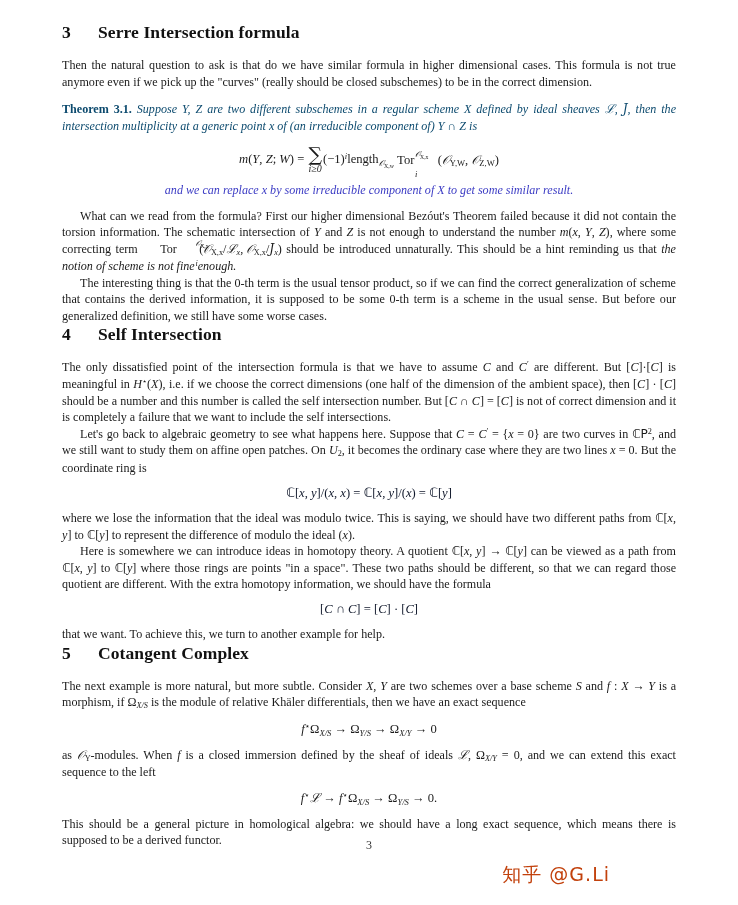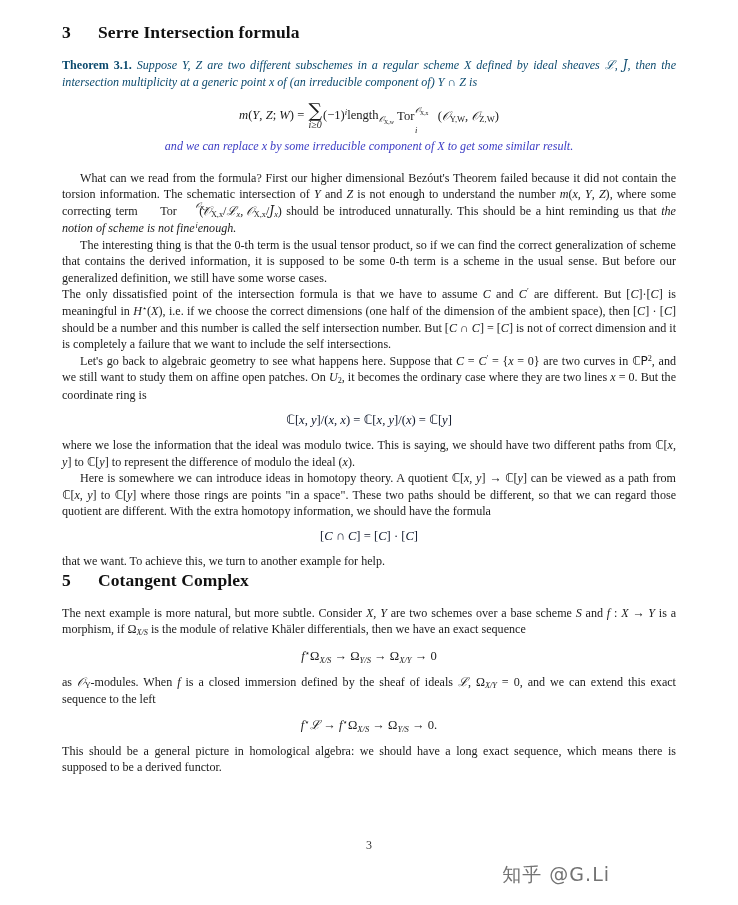--- a/index.html
+++ b/index.html
@@ -42,21 +42,21 @@
   }
   .sec-gap-top { margin-top: 26px; }
   p.body {
     font-size: 12.1px;
     line-height: 1.365;
     margin: 0 0 0 0;
     text-align: justify;
     text-justify: inter-word;
     color: #1a1a1a;
   }
-  p.spaced { margin-top: 16px; }
+  p.spaced { margin-top: 10px; }
   p.indent { text-indent: 18px; }
   .blue {
     color: #3b3bc4;
   }
   .thm {
     font-size: 12.1px;
     line-height: 1.38;
     margin: 11px 0 13px 0;
     text-align: justify;
     color: #0c4a6e;
@@ -152,37 +152,38 @@
     width: 738px;
     text-align: center;
     font-size: 12px;
     color: #333;
   }
   .watermark {
     position: absolute;
     right: 18px;
     top: 862px;
     font-size: 19px;
-    color: #737373;
+    color: #c2410c;
     font-family: "DejaVu Sans", sans-serif;
     letter-spacing: 1px;
     user-select: none;
   }
   .os { font-family: "DejaVu Serif", serif; font-style: italic; }
 </style>
 </head>
 <body>
 
 <div class="page">
   <div class="content">
 
     <h2 class="section">
       <span class="num">3</span><span>Serre Intersection formula</span>
     </h2>
 
+    <p class="body">Then the natural question to ask is that do we have similar formula in higher dimensional cases. This formula is not true anymore even if we pick up the "curves" (really should be closed subschemes) to be in the correct dimension.</p>
 
     <p class="thm">
       <span class="thm-head">Theorem 3.1.</span>
       <span class="thm-body">Suppose <span class="mi">Y</span>, <span class="mi">Z</span> are two different subschemes in a regular scheme <span class="mi">X</span> defined by ideal sheaves <span class="os">ℒ</span>, <span class="os">J</span>, then the intersection multiplicity at a generic point <span class="mi">x</span> of (an irreducible component of) <span class="mi">Y</span> ∩ <span class="mi">Z</span> is</span>
     </p>
 
     <div class="display">
       <span class="mi">m</span>(<span class="mi">Y</span>, <span class="mi">Z</span>; <span class="mi">W</span>) =
       <span class="sumwrap">
         <span class="sym">∑</span>
@@ -190,20 +191,23 @@
       </span>(−1)<sup class="s">i</sup><span class="mup">length</span><sub class="s"><span class="os">𝒪</span><sub class="sr">X,w</sub></sub>
       <span class="tor"><span class="mup" style="font-style:normal">Tor</span><span class="scripts"><span class="up"><span class="os">𝒪</span><sub class="sr">X,x</sub></span><span class="dn">i</span></span><span class="torgap"></span>(<span class="os">𝒪</span><sub class="sr">Y,W</sub>, <span class="os">𝒪</span><sub class="sr">Z,W</sub>)</span>
     </div>
 
     <p class="thm-after">and we can replace x by some irreducible component of X to get some similar result.</p>
 
     <p class="body indent spaced">What can we read from the formula? First our higher dimensional Bezóut's Theorem failed because it did not contain the torsion information. The schematic intersection of <span class="mi">Y</span> and <span class="mi">Z</span> is not enough to understand the number <span class="mi">m</span>(<span class="mi">x</span>, <span class="mi">Y</span>, <span class="mi">Z</span>), where some correcting term <span class="tor"><span class="mup" style="font-style:normal">Tor</span><span class="scripts"><span class="up"><span class="os">𝒪</span><sub class="sr">X,x</sub></span><span class="dn">i</span></span><span class="torgap"></span>(<span class="os">𝒪</span><sub class="sr">X,x</sub>/<span class="os">ℒ</span><sub class="s">x</sub>, <span class="os">𝒪</span><sub class="sr">X,x</sub>/<span class="os">J</span><sub class="s">x</sub>)</span> should be introduced unnaturally. This should be a hint reminding us that <em>the notion of scheme is not fine enough.</em></p>
 
     <p class="body indent">The interesting thing is that the 0-th term is the usual tensor product, so if we can find the correct generalization of scheme that contains the derived information, it is supposed to be some 0-th term is a scheme in the usual sense. But before our generalized definition, we still have some worse cases.</p>
 
+    <h2 class="section sec-gap-top">
+      <span class="num">4</span><span>Self Intersection</span>
+    </h2>
 
     <p class="body">The only dissatisfied point of the intersection formula is that we have to assume <span class="mi">C</span> and <span class="mi">C</span><sup class="sr">′</sup> are different. But [<span class="mi">C</span>]·[<span class="mi">C</span>] is meaningful in <span class="mi">H</span><sup class="sr">⋆</sup>(<span class="mi">X</span>), i.e. if we choose the correct dimensions (one half of the dimension of the ambient space), then [<span class="mi">C</span>] · [<span class="mi">C</span>] should be a number and this number is called the self intersection number. But [<span class="mi">C</span> ∩ <span class="mi">C</span>] = [<span class="mi">C</span>] is not of correct dimension and it is completely a failure that we want to include the self intersections.</p>
 
     <p class="body indent">Let's go back to algebraic geometry to see what happens here. Suppose that <span class="mi">C</span> = <span class="mi">C</span><sup class="sr">′</sup> = {<span class="mi">x</span> = 0} are two curves in <span class="bb">ℂP</span><sup class="sr">2</sup>, and we still want to study them on affine open patches. On <span class="mi">U</span><sub class="sr">2</sub>, it becomes the ordinary case where they are two lines <span class="mi">x</span> = 0. But the coordinate ring is</p>
 
     <div class="display blue">
       <span class="bb">ℂ</span>[<span class="mi">x</span>, <span class="mi">y</span>]/(<span class="mi">x</span>, <span class="mi">x</span>) = <span class="bb">ℂ</span>[<span class="mi">x</span>, <span class="mi">y</span>]/(<span class="mi">x</span>) = <span class="bb">ℂ</span>[<span class="mi">y</span>]
     </div>
 
     <p class="body">where we lose the information that the ideal was modulo twice. This is saying, we should have two different paths from <span class="bb">ℂ</span>[<span class="mi">x</span>, <span class="mi">y</span>] to <span class="bb">ℂ</span>[<span class="mi">y</span>] to represent the difference of modulo the ideal (<span class="mi">x</span>).</p>

